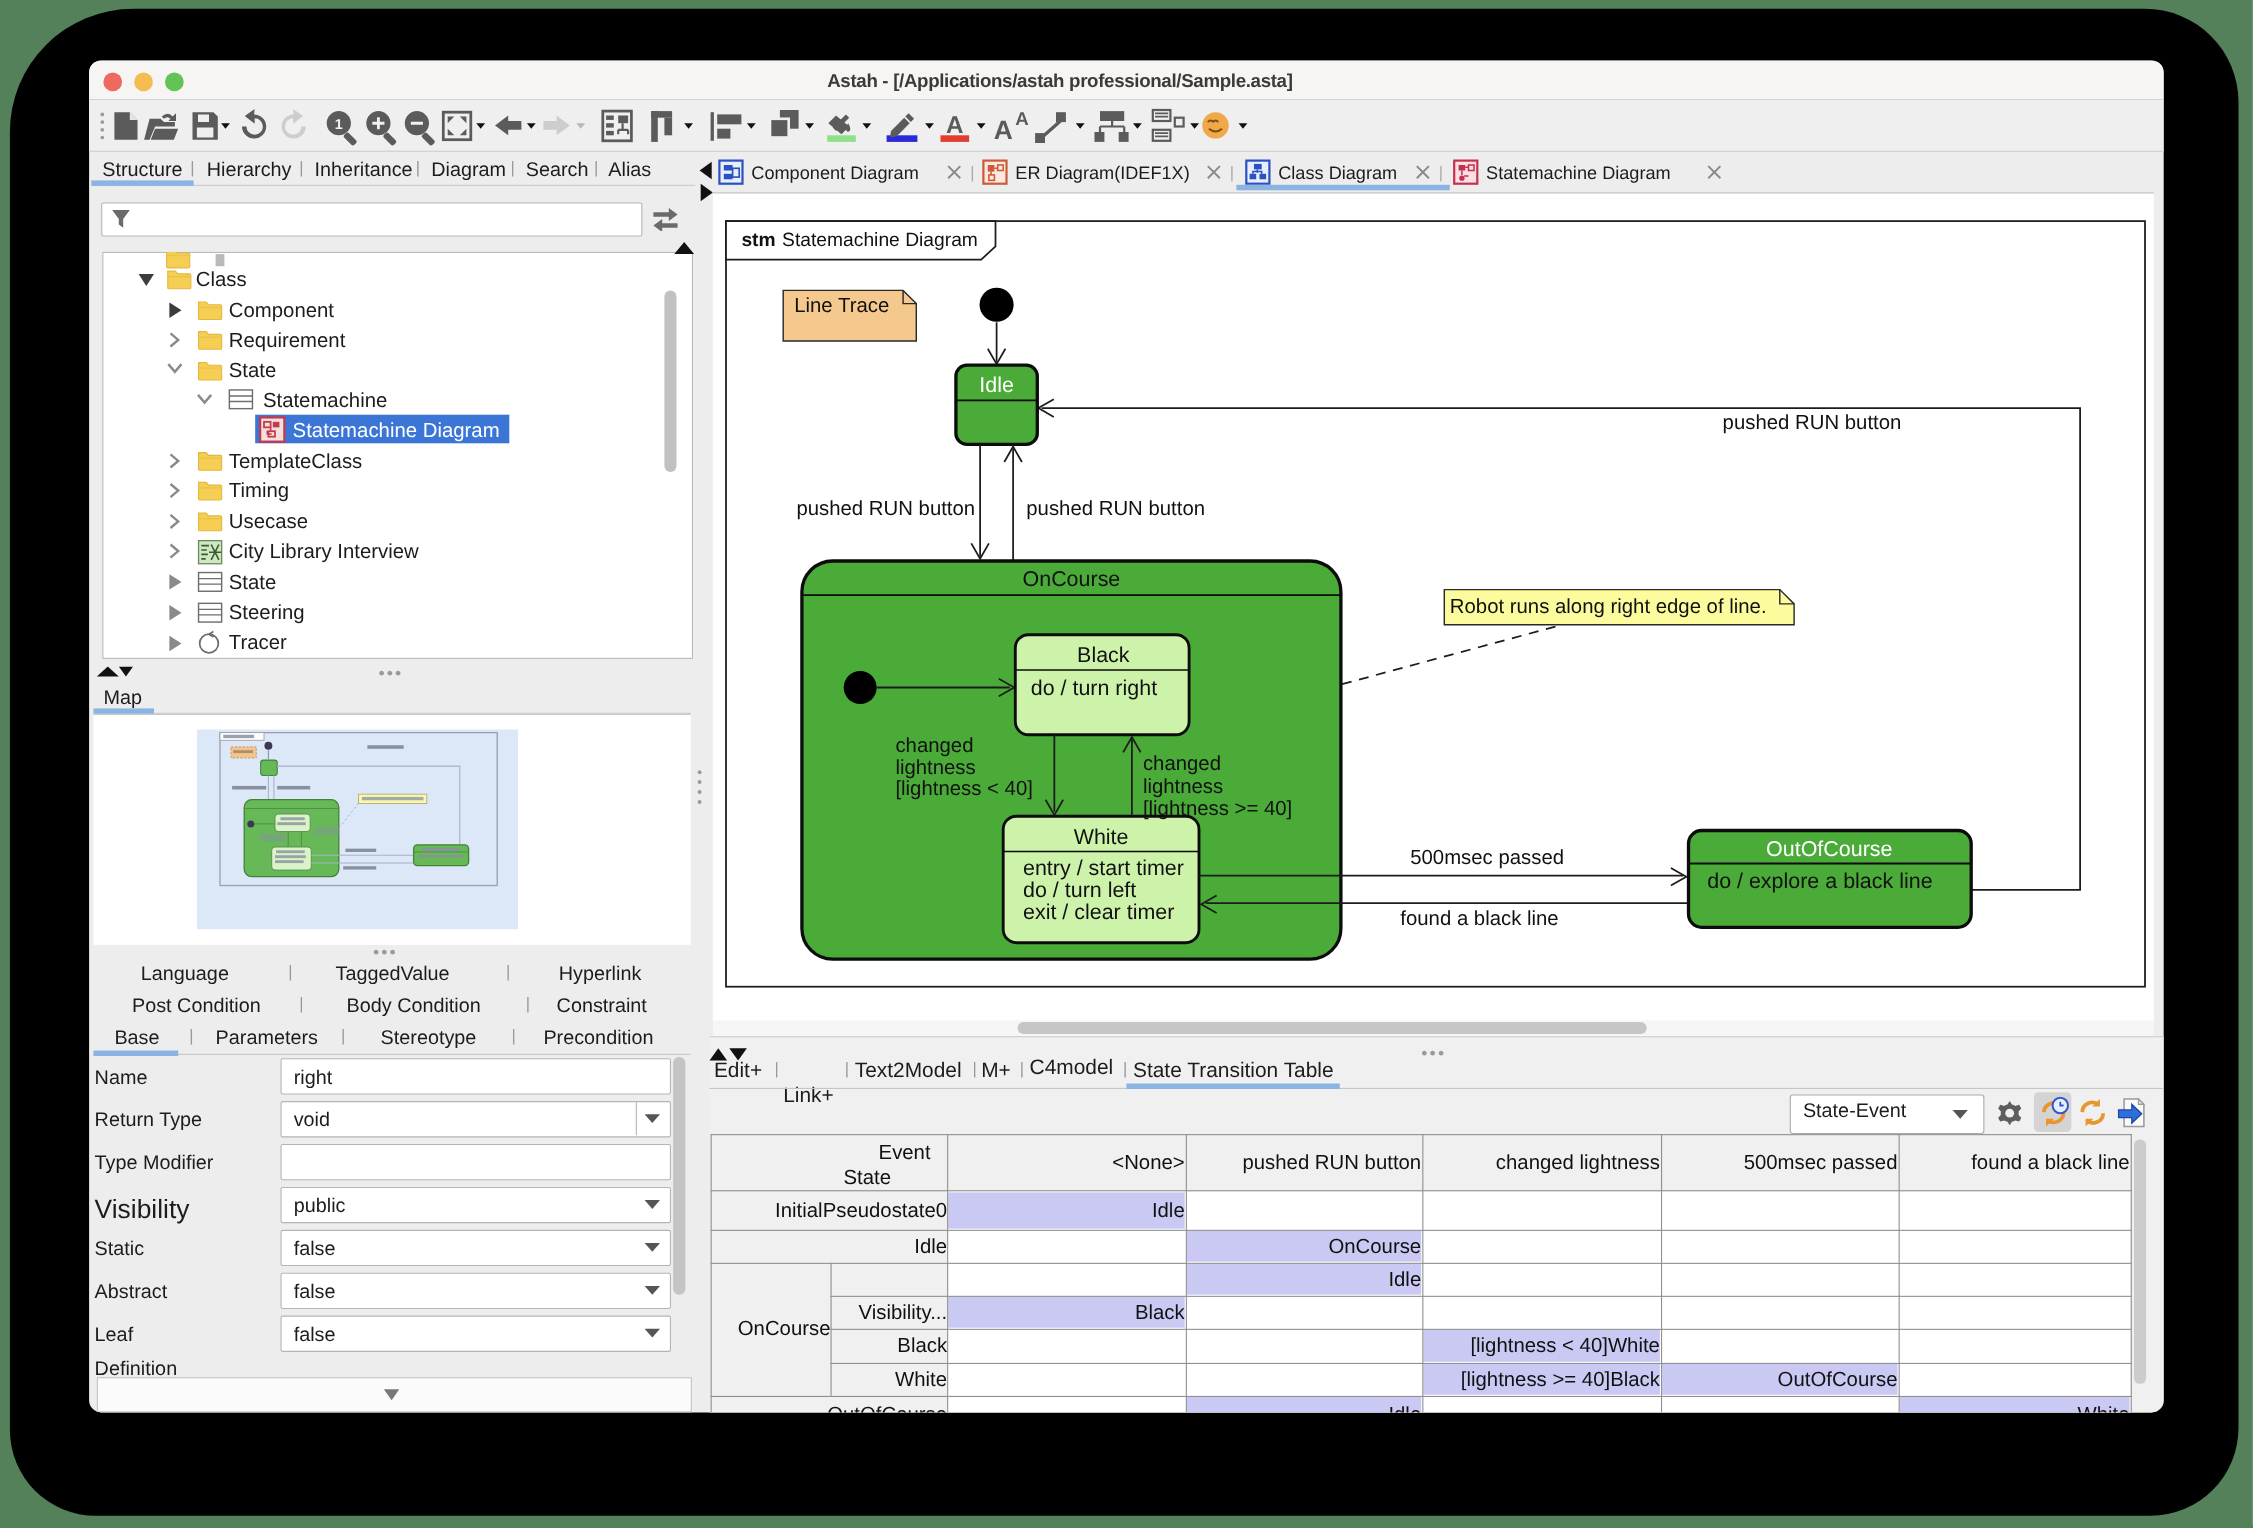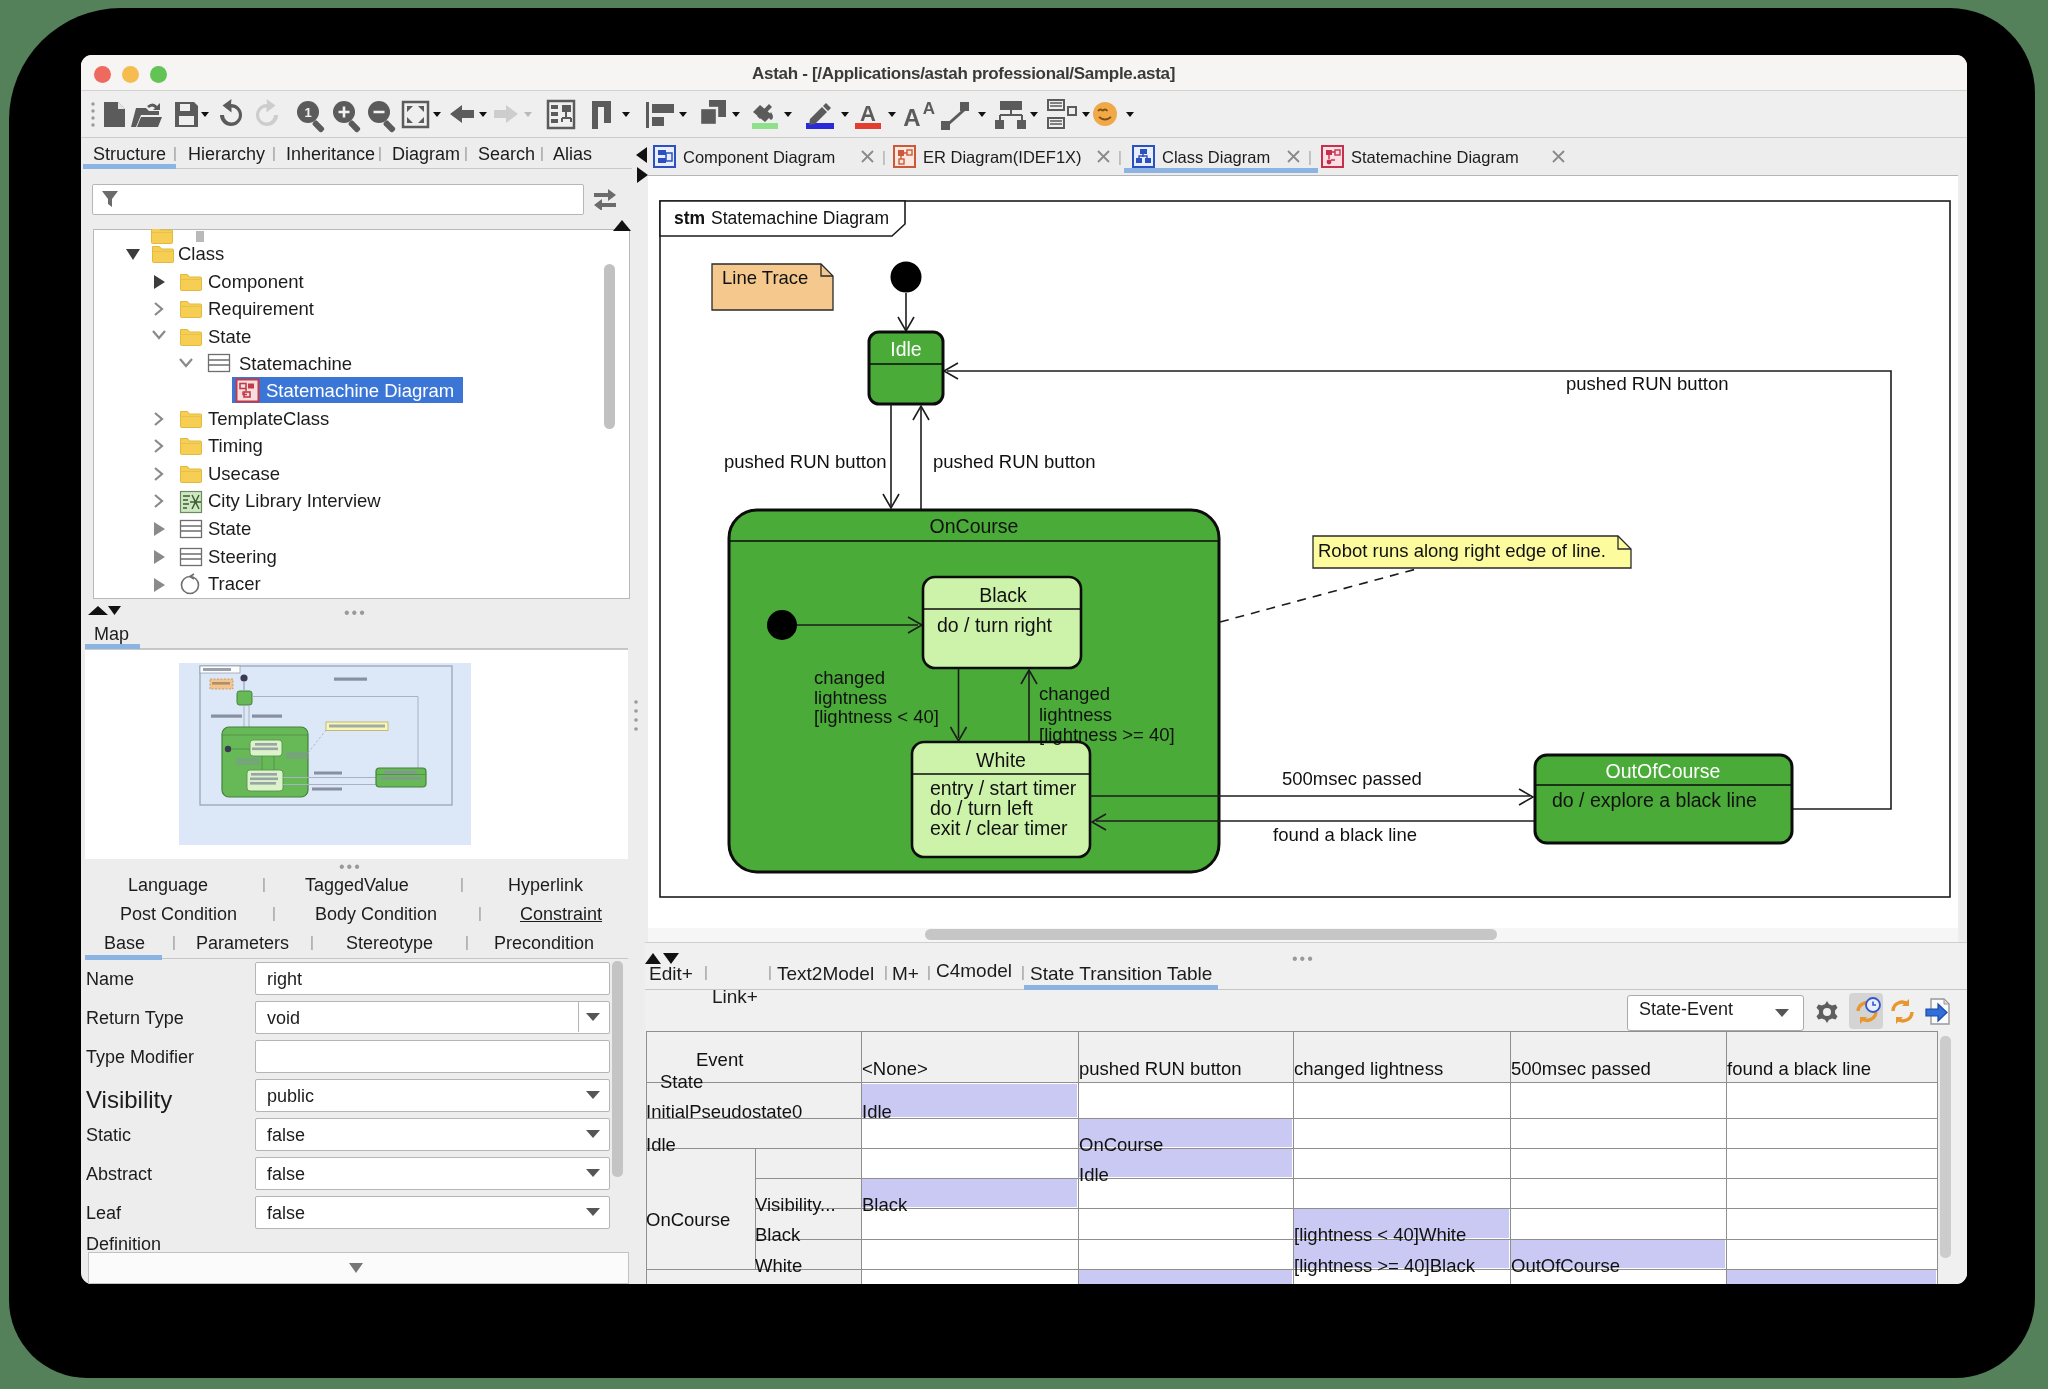--- a/index.html
+++ b/index.html
@@ -6,21 +6,21 @@
 body{width:2048px;height:1389px;-webkit-font-smoothing:antialiased;background:#54805a;position:relative;overflow:hidden;
      font-family:"Liberation Sans",sans-serif;}
 #shadow{position:absolute;left:9px;top:8px;width:2026px;height:1370px;background:#000;border-radius:112px 85px 80px 78px;}
 #win{position:absolute;left:81px;top:55px;width:1886px;height:1229px;border-radius:11px;overflow:hidden;background:#ededed;}
 #abs{position:absolute;left:-81px;top:-55px;width:2048px;height:974px;}
 .t{position:absolute;font-family:"Liberation Sans",sans-serif;white-space:nowrap;color:#1c1c1c;}
 .abs{position:absolute;}
 .lav{background:#c9c9f3;}
 .gv{width:1px;background:#8f8f8f;}
 .gh{height:1px;background:#8f8f8f;}
-.tc{position:absolute;font-family:"Liberation Sans",sans-serif;font-size:18.5px;line-height:20px;color:#111;text-align:left;white-space:nowrap;overflow:hidden;margin-top:12px;}
+.tc{position:absolute;font-family:"Liberation Sans",sans-serif;font-size:18.5px;line-height:20px;color:#111;text-align:right;white-space:nowrap;overflow:hidden;}
 </style>
 </head>
 <body>
 <div id="shadow"></div>
 <div id="win">
     <div id="abs">
 
 <div class="abs" style="left:81px;top:55px;width:1886px;height:35px;background:#f6f5f4;border-bottom:1px solid #d4d2d0;"></div>
 <div class="abs" style="left:94px;top:66px;width:17px;height:17px;border-radius:50%;background:#ee6a5f;"></div>
 <div class="abs" style="left:122px;top:66px;width:17px;height:17px;border-radius:50%;background:#f5bd4f;"></div>
@@ -348,21 +348,21 @@
 
 <div class="t" style="left:339px;top:858px;font-size:16px;color:#9a9a9a;letter-spacing:2px;">•••</div>
 
 <div class="t" style="left:128px;top:875px;font-size:18px;">Language</div>
 <div class="t" style="left:305px;top:875px;font-size:18px;">TaggedValue</div>
 <div class="t" style="left:508px;top:875px;font-size:18px;">Hyperlink</div>
 <div class="t" style="left:262px;top:875px;font-size:15px;color:#999;">|</div>
 <div class="t" style="left:460px;top:875px;font-size:15px;color:#999;">|</div>
 <div class="t" style="left:120px;top:904px;font-size:18px;">Post Condition</div>
 <div class="t" style="left:315px;top:904px;font-size:18px;">Body Condition</div>
-<div class="t" style="left:520px;top:904px;font-size:18px;text-decoration:underline;">Constraint</div>
+<div class="t" style="left:506px;top:904px;font-size:18px;">Constraint</div>
 <div class="t" style="left:272px;top:904px;font-size:15px;color:#999;">|</div>
 <div class="t" style="left:478px;top:904px;font-size:15px;color:#999;">|</div>
 <div class="t" style="left:104px;top:933px;font-size:18px;">Base</div>
 <div class="t" style="left:196px;top:933px;font-size:18px;">Parameters</div>
 <div class="t" style="left:346px;top:933px;font-size:18px;">Stereotype</div>
 <div class="t" style="left:494px;top:933px;font-size:18px;">Precondition</div>
 <div class="t" style="left:172px;top:933px;font-size:15px;color:#999;">|</div>
 <div class="t" style="left:310px;top:933px;font-size:15px;color:#999;">|</div>
 <div class="t" style="left:465px;top:933px;font-size:15px;color:#999;">|</div>
 <div class="abs" style="left:85px;top:958px;width:543px;height:1px;background:#c6c6c6;"></div>

